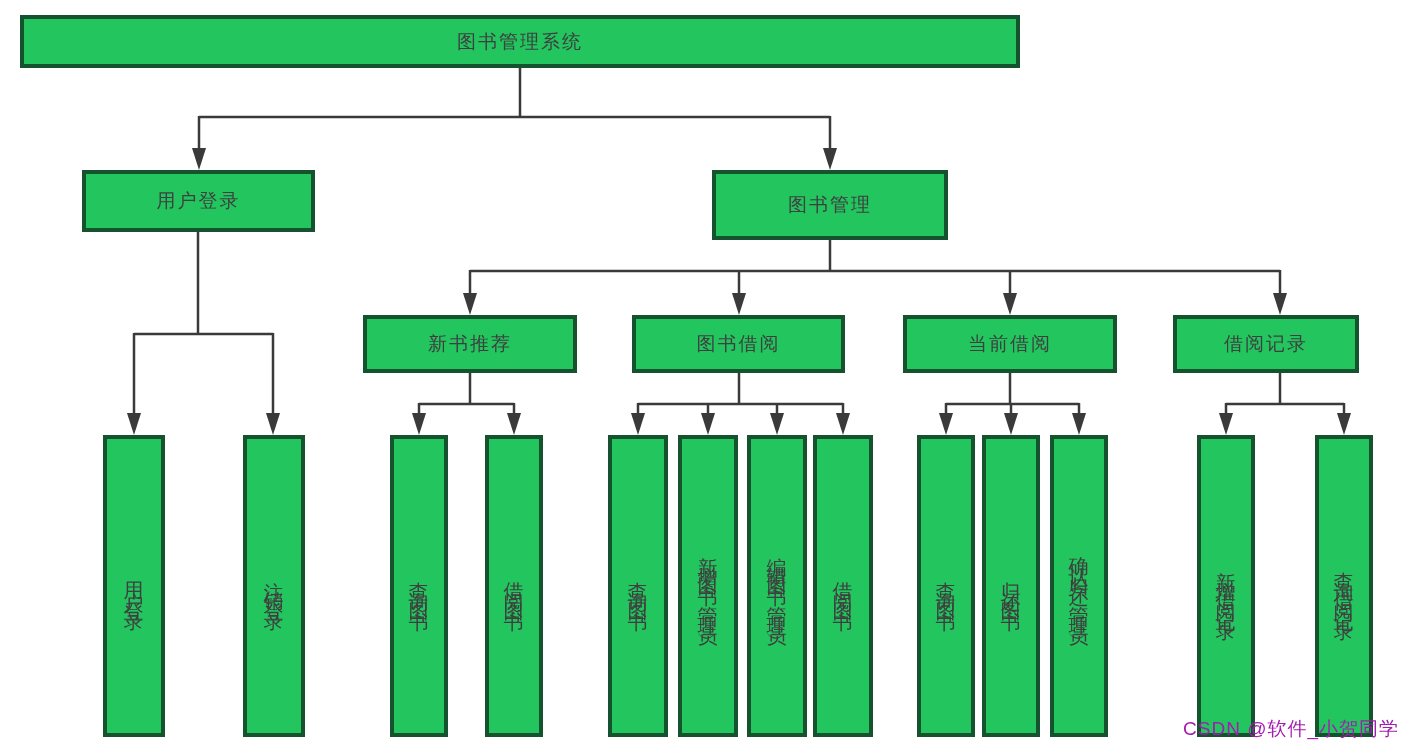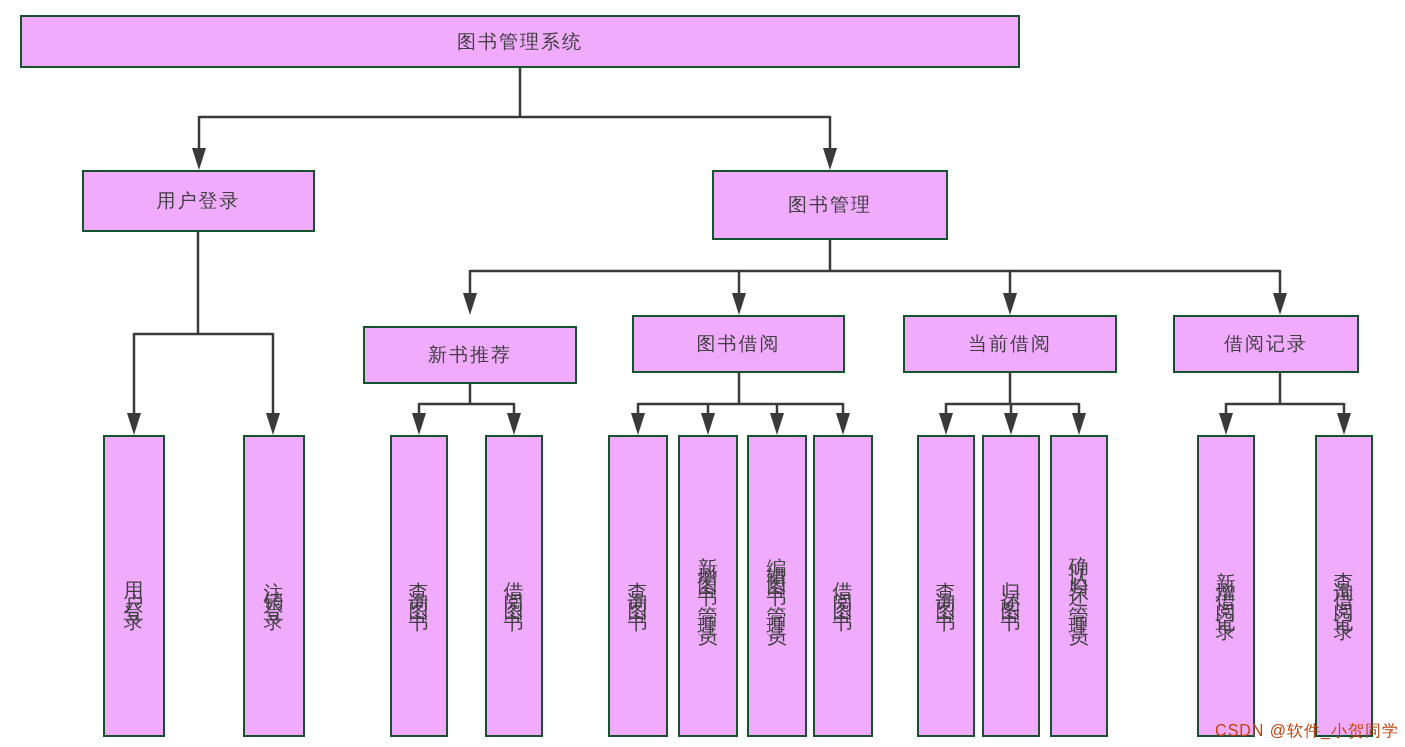--- a/index.html
+++ b/index.html
@@ -7,22 +7,22 @@
     position:relative;
     width:1405px;height:747px;
     background:#ffffff;
     font-family:"Liberation Sans","DejaVu Sans",sans-serif;
     overflow:hidden;
   }
   .connectors{position:absolute;left:0;top:0;z-index:1;}
   .node{
     position:absolute;
     box-sizing:border-box;
-    background:#f0abfc;
-    border:2px solid #14532d;
+    background:#22c55e;
+    border:4px solid #14532d;
     display:flex;
     align-items:center;
     justify-content:center;
     z-index:2;
   }
   .node .lbl{
     color:#3f3f3f;
     font-size:19px;
     letter-spacing:2px;
     white-space:nowrap;
@@ -32,22 +32,22 @@
     text-orientation:mixed;
     font-size:20px;
     letter-spacing:10px;
     line-height:1;
   }
   .watermark{
     position:absolute;
     right:6px;
     bottom:5px;
     z-index:3;
-    color:#c2410c;
-    font-size:16px;
+    color:#a21caf;
+    font-size:19px;
     letter-spacing:1px;
     white-space:nowrap;
   }
 </style>
 </head>
 <body>
 
 <div class="stage">
 
   <svg class="connectors" width="1405" height="747" viewBox="0 0 1405 747">
@@ -120,21 +120,21 @@
     <span class="lbl">图书管理系统</span>
   </div>
 
   <div class="node h" style="left:82px;top:170px;width:233px;height:62px">
     <span class="lbl">用户登录</span>
   </div>
   <div class="node h" style="left:712px;top:170px;width:236px;height:70px">
     <span class="lbl">图书管理</span>
   </div>
 
-  <div class="node h" style="left:363px;top:326px;width:214px;height:58px">
+  <div class="node h" style="left:363px;top:315px;width:214px;height:58px">
     <span class="lbl">新书推荐</span>
   </div>
   <div class="node h" style="left:903px;top:315px;width:214px;height:58px">
     <span class="lbl">当前借阅</span>
   </div>
   <div class="node h" style="left:632px;top:315px;width:213px;height:58px">
     <span class="lbl">图书借阅</span>
   </div>
   <div class="node h" style="left:1173px;top:315px;width:186px;height:58px">
     <span class="lbl">借阅记录</span>

